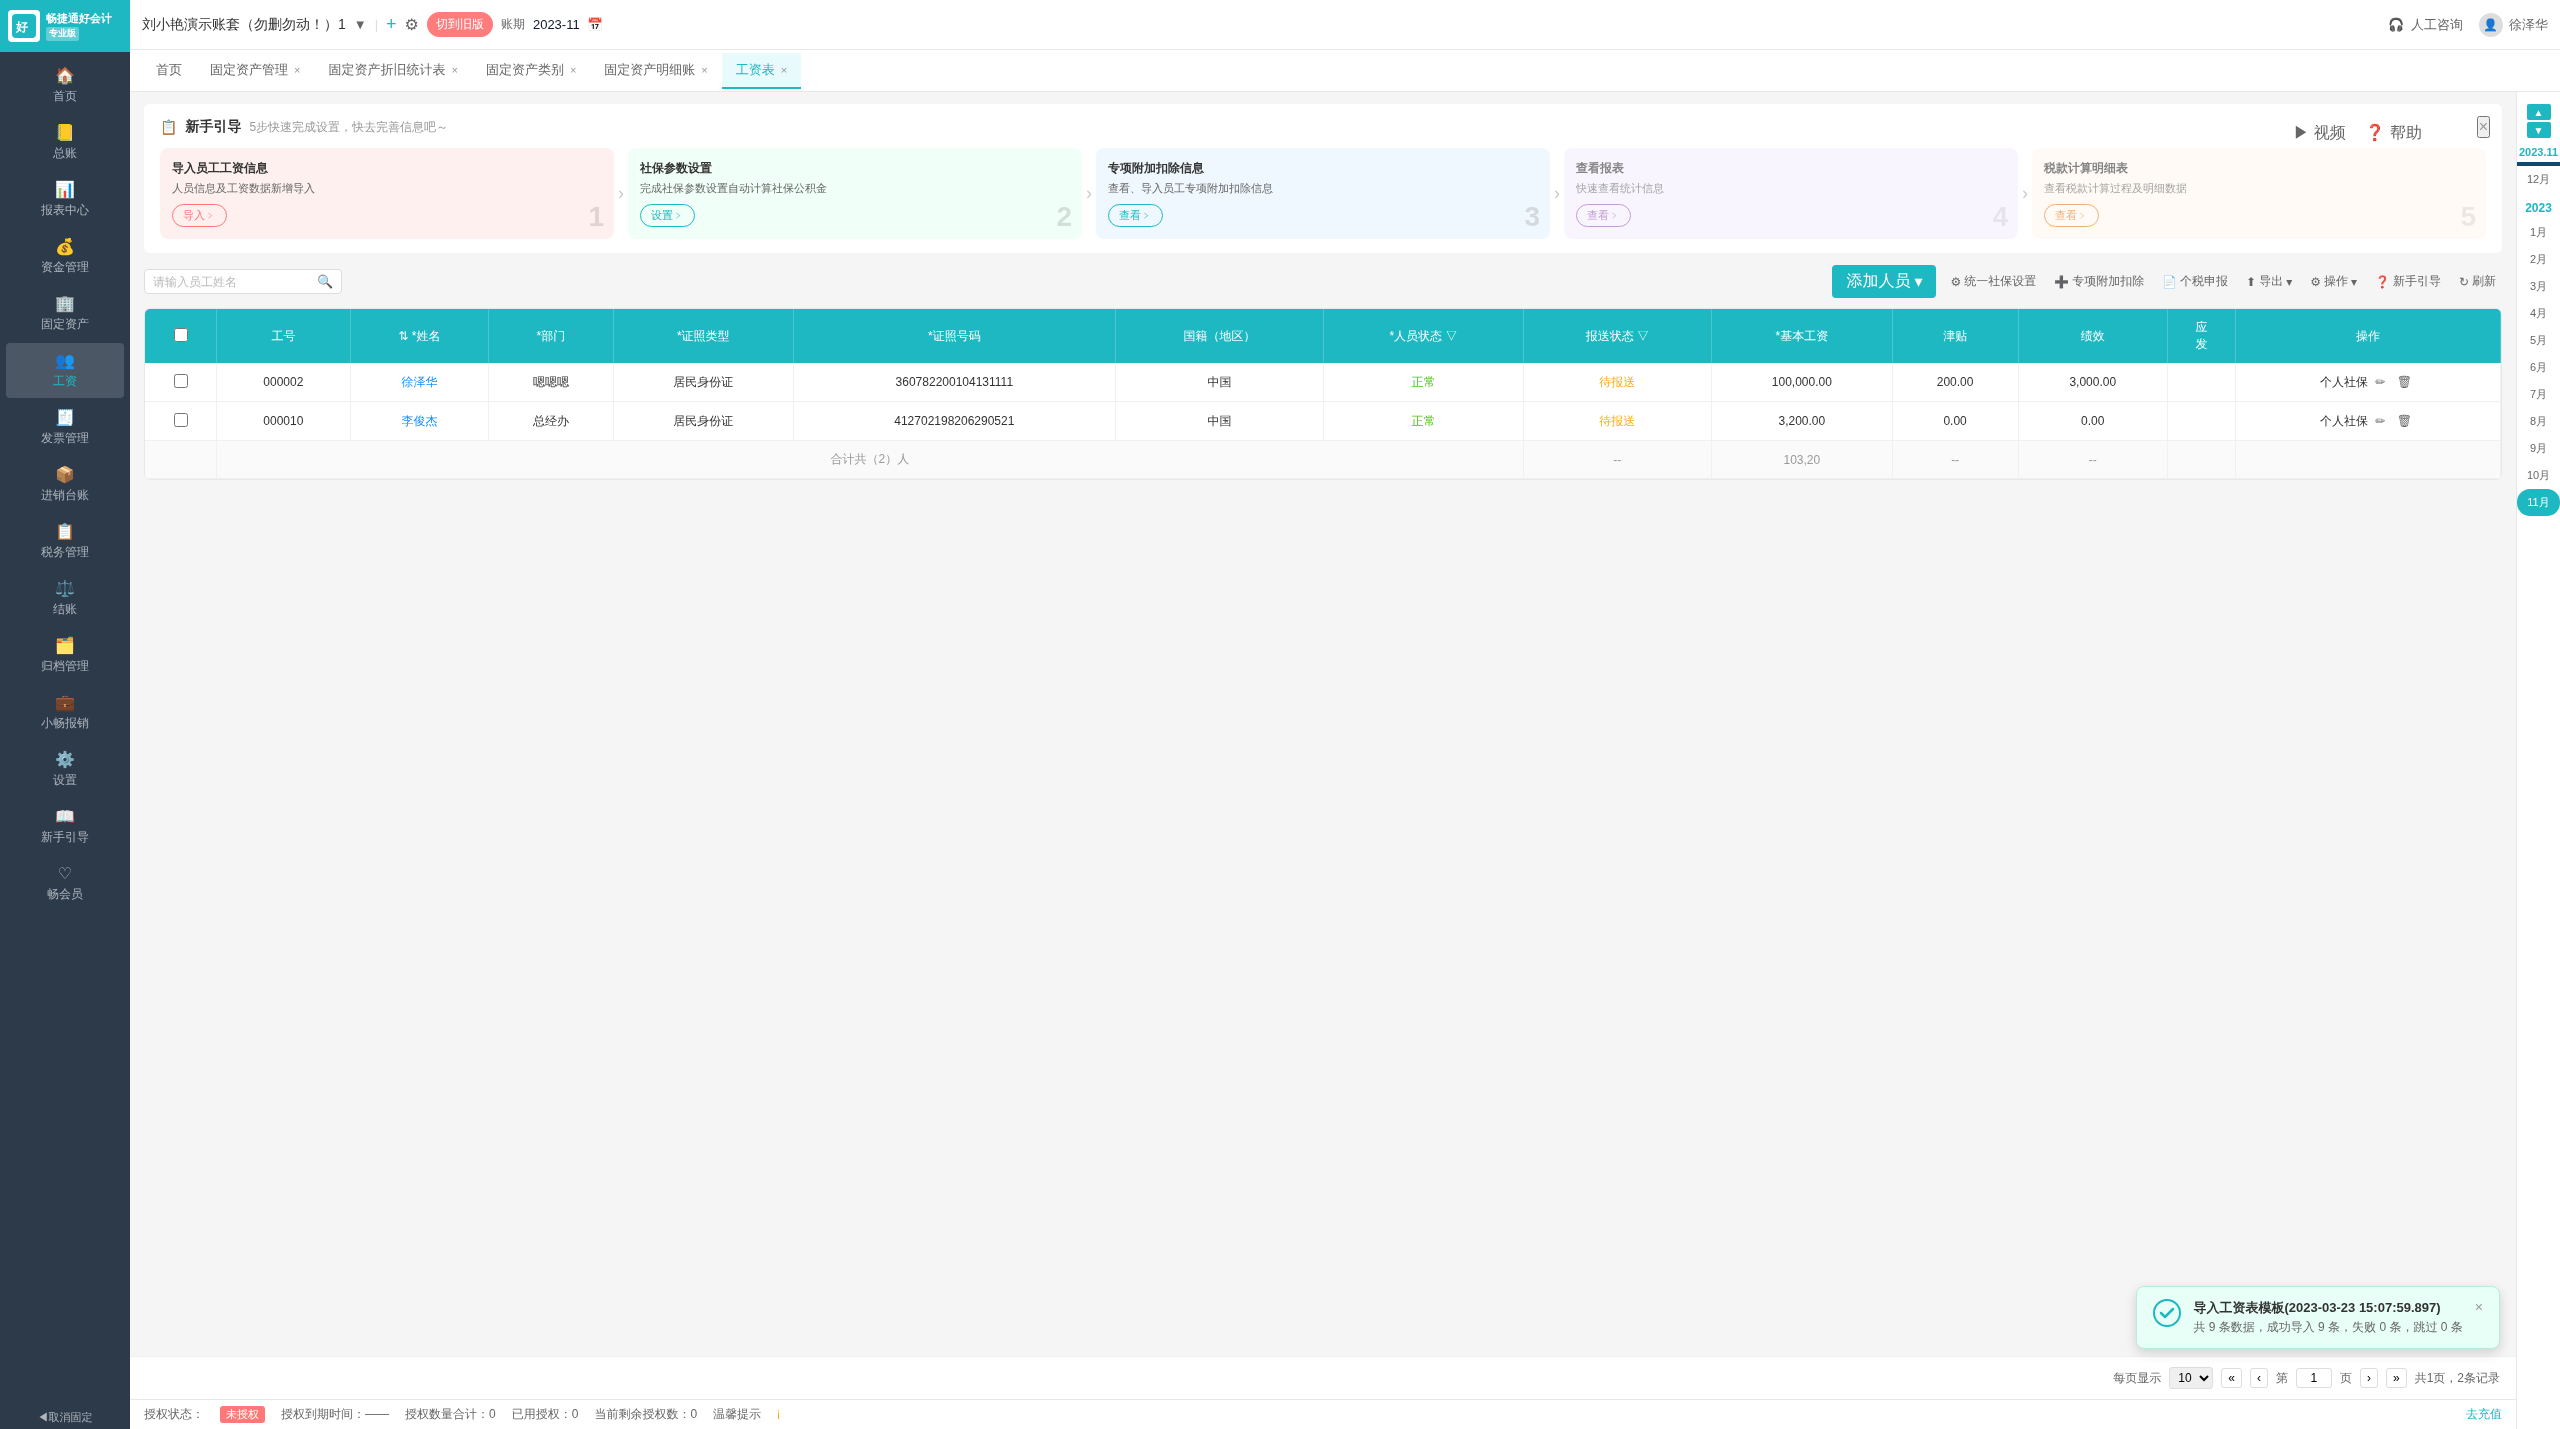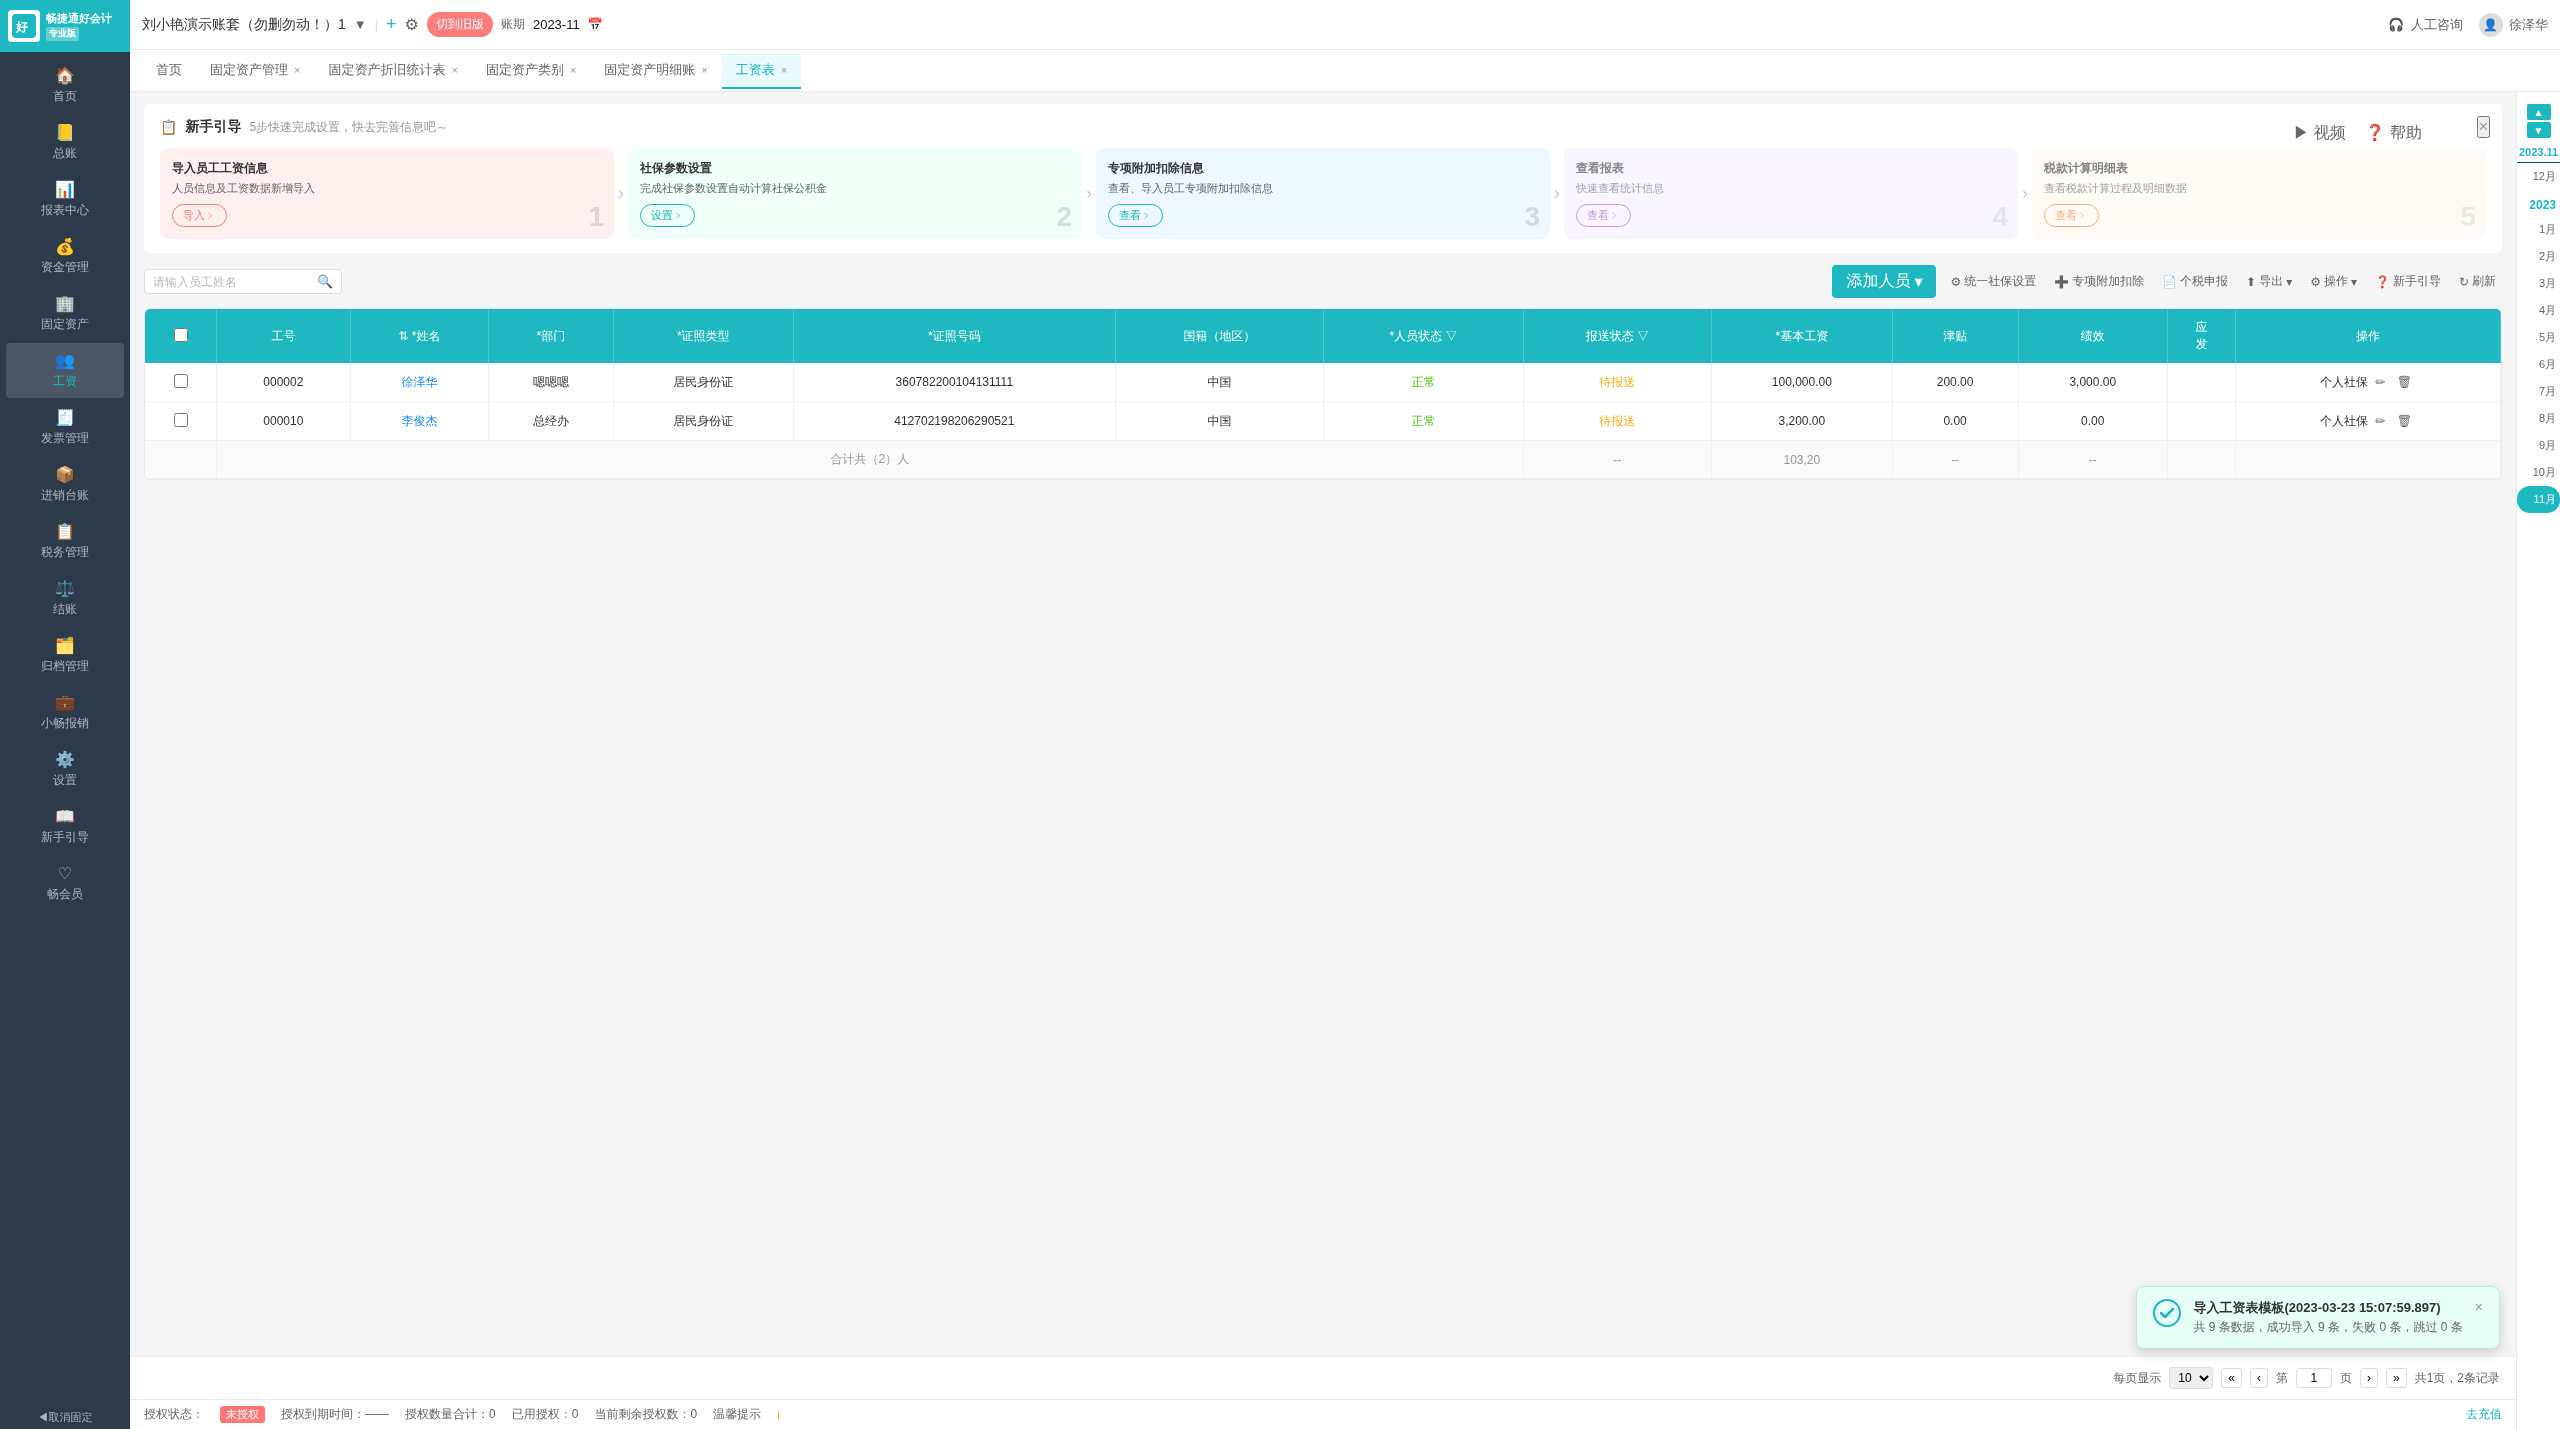--- a/index.html
+++ b/index.html
@@ -136,22 +136,22 @@
       border-top: 1px solid #e8e8e8; font-size: 12px; color: #666; flex-shrink: 0;
     }
     .auth-status-tag { background: #ff7777; color: white; border-radius: 3px; padding: 1px 6px; font-size: 11px; }
     .go-top-up { color: #1db8c2; cursor: pointer; margin-left: auto; }
 
     
     .right-panel {
       width: 44px; background: white; border-left: 1px solid #e8e8e8; display: flex; flex-direction: column;
       align-items: center; padding: 8px 0; flex-shrink: 0; overflow-y: auto;
     }
-    .right-panel-header { font-size: 12px; color: #666; text-align: center; padding: 4px; border-bottom: 1px solid #0c4a6e; width: 100%; }
-    .month-item { width: 100%; text-align: right; padding: 6px 4px; font-size: 11px; color: #666; cursor: pointer; }
+    .right-panel-header { font-size: 12px; color: #666; text-align: center; padding: 4px; border-bottom: 4px solid #0c4a6e; width: 100%; }
+    .month-item { width: 100%; text-align: center; padding: 6px 4px; font-size: 11px; color: #666; cursor: pointer; }
     .month-item.active { background: #1db8c2; color: white; border-radius: 13px; }
     .month-item.year-head { color: #1db8c2; font-weight: bold; font-size: 12px; padding: 8px 4px 4px; }
     .nav-arrows { display: flex; flex-direction: column; align-items: center; gap: 2px; padding: 4px; }
     .nav-arrow-btn { background: #1db8c2; color: white; border: none; border-radius: 2px; width: 24px; height: 16px; cursor: pointer; font-size: 10px; display: flex; align-items: center; justify-content: center; }
 
     
     .toast {
       position: fixed; bottom: 80px; right: 60px; background: #e8fff8; border: 1px solid #b7ebda;
       border-radius: 8px; padding: 12px 16px; display: flex; align-items: flex-start; gap: 12px;
       box-shadow: 0 4px 12px rgba(0,0,0,0.15); max-width: 380px; z-index: 1000;

